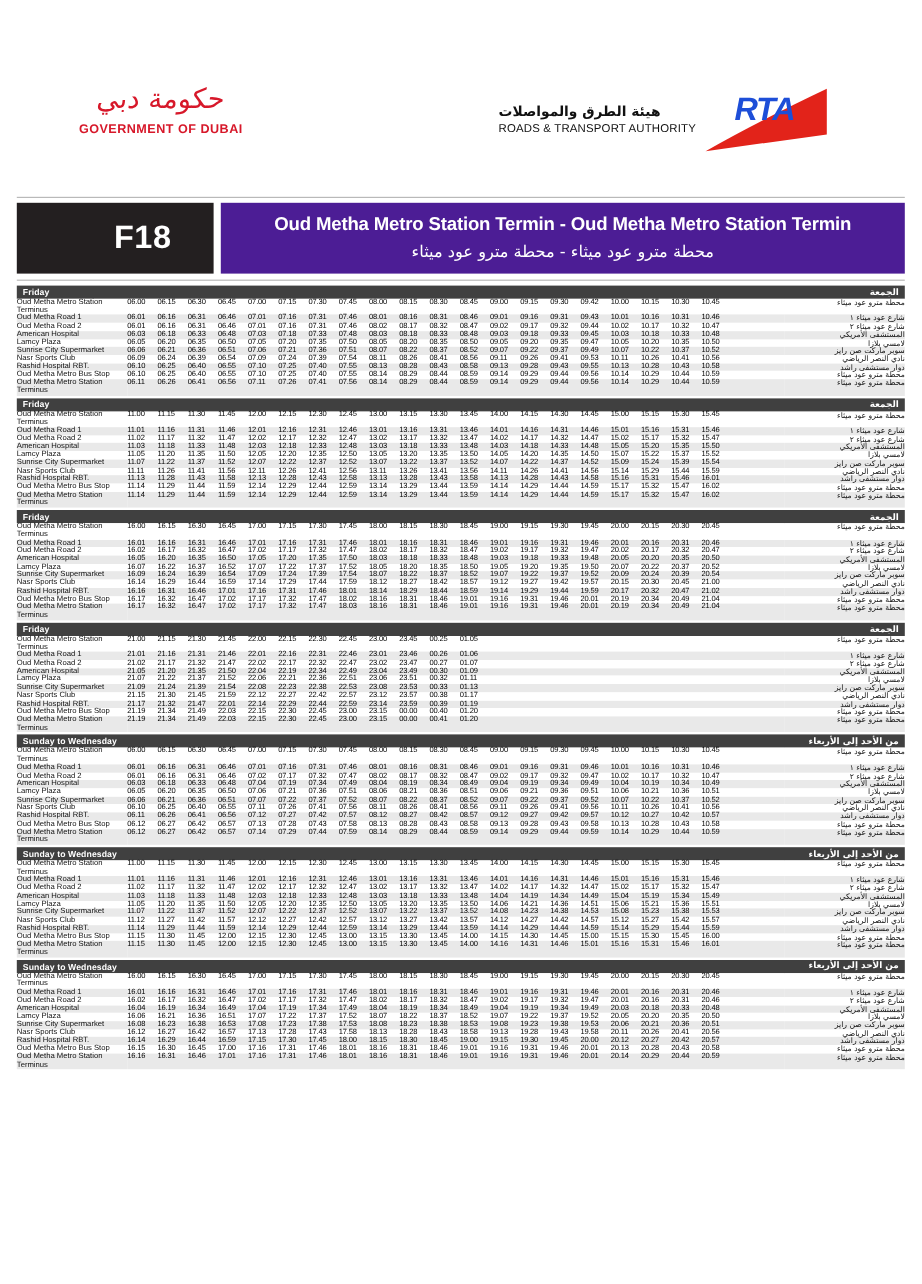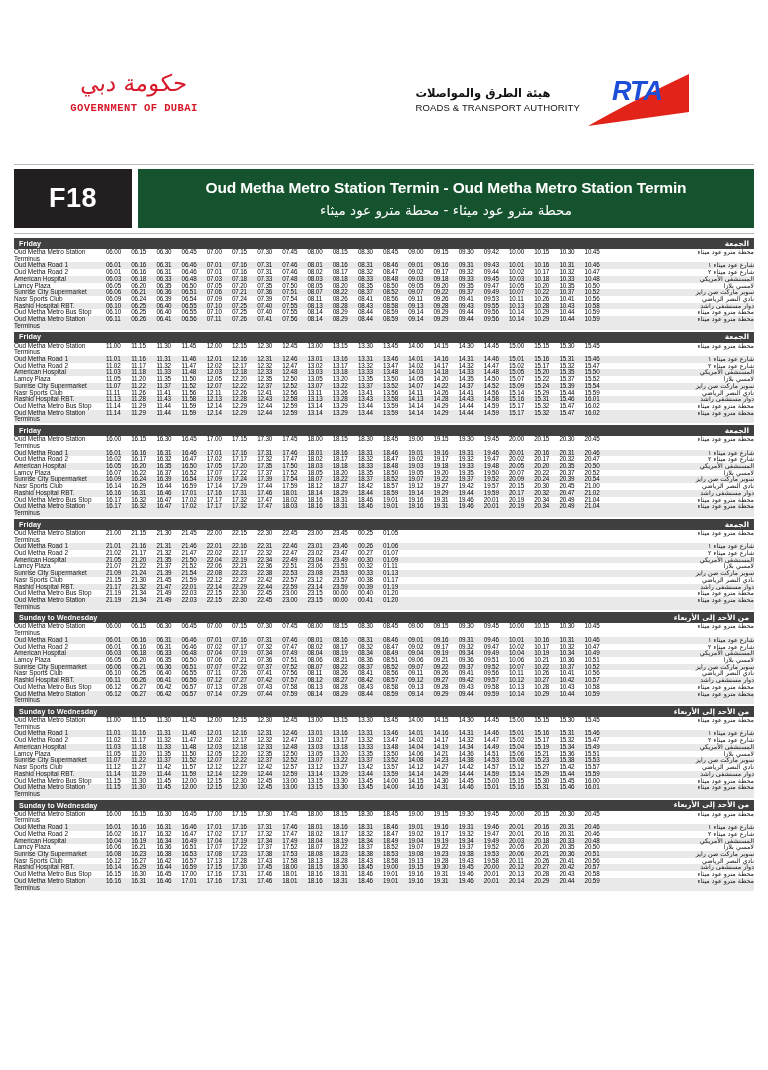--- a/index.html
+++ b/index.html
@@ -43,21 +43,21 @@
     font-size: 23px;
     line-height: 1;
     letter-spacing: -0.5px;
     transform: skewX(-6deg);
     white-space: nowrap;
   }
   .gov-en {
     display: block;
     margin-top: 7px;
     color: #d7182a;
-    font-family: Liberation Mono, monospace;
+    font-family: Liberation Sans, sans-serif;
     font-size: 10.5px;
     font-weight: 700;
     letter-spacing: 0.4px;
     white-space: nowrap;
     text-align: center;
   }
   .rta-block {
     display: flex;
     align-items: center;
     gap: 0;
@@ -118,24 +118,25 @@
   .route-num {
     width: 118px;
     background: #231f20;
     color: #fff;
     display: flex;
     align-items: center;
     justify-content: center;
     font-size: 27px;
     font-weight: 700;
     letter-spacing: 0.5px;
+    padding-left: 46px;
   }
   .route-name {
     flex: 1;
-    background: #14532d;
+    background: #4c1d95;
     color: #fff;
     padding: 9px 16px 8px 16px;
     text-align: center;
   }
   .route-en {
     font-size: 15.5px;
     font-weight: 700;
     letter-spacing: -0.15px;
     line-height: 1.25;
   }

